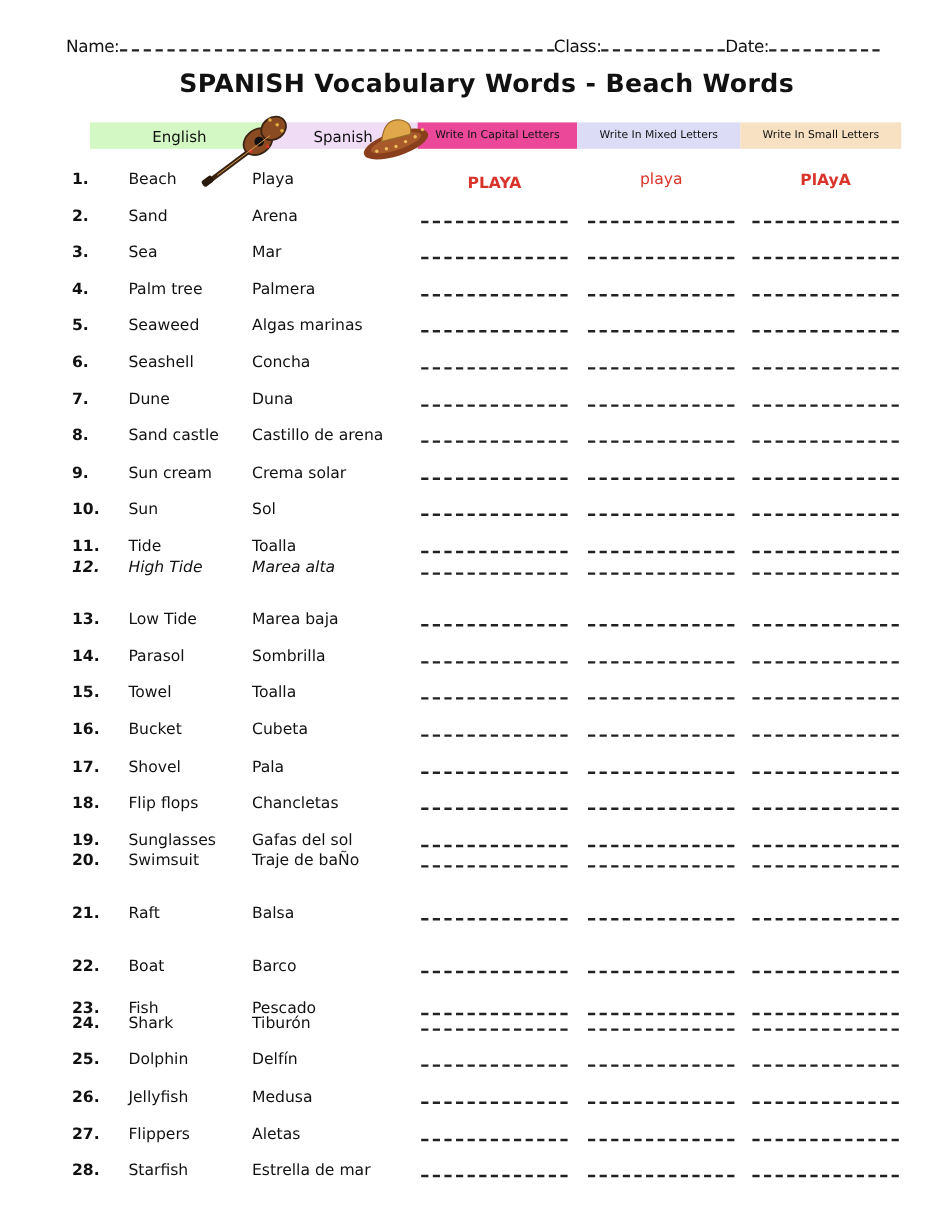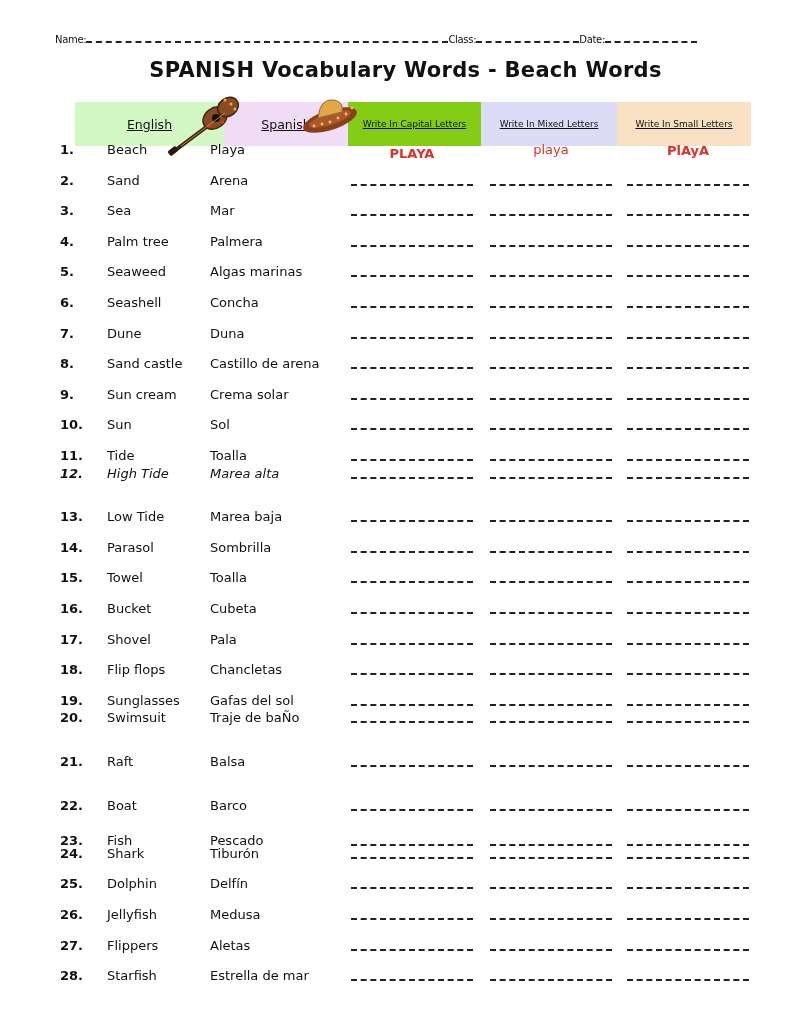--- a/index.html
+++ b/index.html
@@ -1,28 +1,28 @@
 <!DOCTYPE html>
 <html><head>
 <meta charset="utf-8">
 <style>
   html, body { margin: 0; padding: 0; background: #ffffff; }
   body { width: 791px; height: 1024px; position: relative; overflow: hidden;
          font-family: "DejaVu Sans", sans-serif; color: #111; }
 
   .top-line { position: absolute; top: 31px; left: 55px; width: 695px; height: 20px;
-              font-size: 10px; white-space: nowrap; letter-spacing: -0.3px; }
+              font-size: 14px; white-space: nowrap; letter-spacing: -0.3px; }
   .top-line .fill { display: inline-block; border-bottom: 2px dashed #222; height: 10px; vertical-align: baseline; }
 
   .title { position: absolute; top: 58px; left: 0; width: 811px; text-align: center;
            font-size: 21px; font-weight: bold; letter-spacing: 0.3px; }
 
   .header-bar { position: absolute; top: 102px; left: 75px; width: 676px; height: 27px; display: flex; }
-  .hcell { height: 44px; display: flex; align-items: center; justify-content: center;
-           font-size: 12.5px; box-sizing: border-box; text-decoration: underline; }
+  .hcell { height: 22px; display: flex; align-items: center; justify-content: center;
+           font-size: 12.5px; box-sizing: border-box; }
   .hcell.small { font-size: 9px; }
 
   .deco { position: absolute; }
 
   .row { position: absolute; left: 0; width: 791px; height: 20px; font-size: 13px; }
   .row .num { position: absolute; left: 60px; font-weight: bold; }
   .row .en { position: absolute; left: 107px; }
   .row .es { position: absolute; left: 210px; }
   .row .blank { position: absolute; top: 11px; height: 0; border-top: 2px dashed #222; }
   .row .b1 { left: 351px; width: 122px; }
@@ -39,21 +39,21 @@
 
 <div class="title">SPANISH Vocabulary Words - Beach Words</div>
 
 <div class="header-bar">
   <div class="hcell" id="h0" style="width: 149px; background: rgb(211, 248, 196);">
       <span>English</span>
     </div>
   <div class="hcell" id="h1" style="width: 124px; background: rgb(241, 220, 246);">
       <span>Spanish</span>
     </div>
-  <div class="hcell small" id="h2" style="width: 133px; background: #84cc16;">
+  <div class="hcell small" id="h2" style="width: 133px; background: #ec4899;">
       <span>Write In Capital Letters</span>
     </div>
   <div class="hcell small" id="h4" style="width: 136px; background: rgb(220, 220, 247);">
       <span>Write In Mixed Letters</span>
     </div>
   <div class="hcell small" id="h3" style="width: 134px; background: rgb(247, 225, 194);">
       <span>Write In Small Letters</span>
     </div>
 </div>
 

